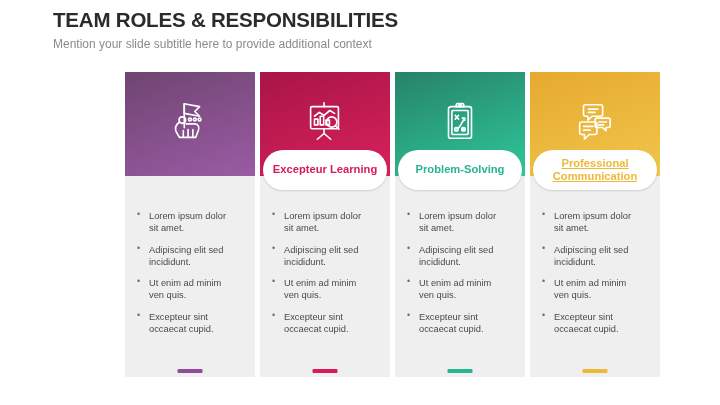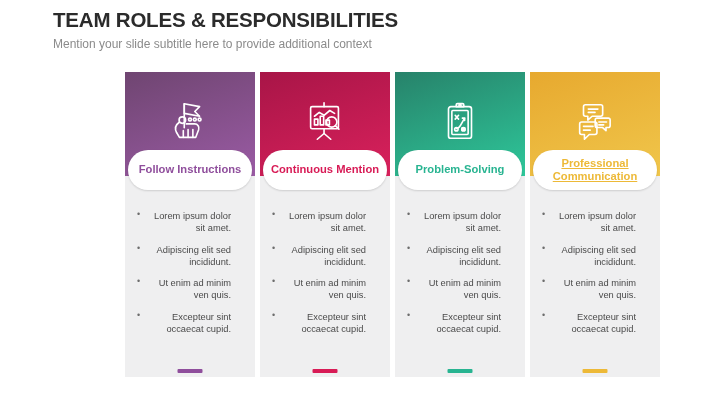--- a/index.html
+++ b/index.html
@@ -117,21 +117,20 @@
     line-height: 1.18;
     padding: 0 4px;
   }
 
   .card-body {
     position: relative;
     flex: 1 1 auto;
     background: #efeff0;
     padding: 34px 24px 0 6px;
     box-sizing: border-box;
-    text-align: right;
   }
 
   .bullets {
     list-style: none;
     margin: 0;
     padding: 0;
   }
   .bullets li {
     position: relative;
     font-size: 9.3px;
@@ -180,23 +179,20 @@
             <circle cx="16" cy="22" r="3.4"></circle>
             <path d="M12.5 24.5 C9 27 8 31 10 35 L13 40 L30 40 L33 32 C34 29 32 26 29 26 L20 26"></path>
             <circle cx="24" cy="21.5" r="1.5"></circle>
             <circle cx="29" cy="21.5" r="1.5"></circle>
             <circle cx="34" cy="21.5" r="1.5"></circle>
             <path d="M17 40 L17 33"></path>
             <path d="M22 40 L22 32"></path>
             <path d="M27 40 L27 32"></path>
           </svg>
         </span>
-        <div class="card-pill">
-          <span class="card-pill-label" style="color: rgb(143, 78, 156);">Follow Instructions</span>
-        </div>
       </div>
       <div class="card-body" style="background: rgb(239, 239, 240);">
         <ul class="bullets">
           <li>Lorem ipsum dolor sit amet.</li>
           <li>Adipiscing elit sed incididunt.</li>
           <li>Ut enim ad minim ven quis.</li>
           <li>Excepteur sint occaecat cupid.</li>
         </ul>
         <div class="card-accent" style="background: rgb(143, 78, 156);"></div>
       </div>
@@ -212,21 +208,21 @@
             <path d="M16 42 L23 36 L30 42"></path>
             <rect x="13" y="21" width="3.6" height="6"></rect>
             <rect x="19" y="18" width="3.6" height="9"></rect>
             <rect x="25" y="22" width="3.6" height="5"></rect>
             <path d="M13 18 L18 14 L23 17 L29 12 L34 15"></path>
             <circle cx="31" cy="24" r="5.4"></circle>
             <path d="M35 28 L38.5 31.5"></path>
           </svg>
         </span>
         <div class="card-pill">
-          <span class="card-pill-label" style="color: rgb(216, 27, 86);">Continuous Mention</span>
+          <span class="card-pill-label" style="color: rgb(216, 27, 86);">Excepteur Learning</span>
         </div>
       </div>
       <div class="card-body" style="background: rgb(239, 239, 240);">
         <ul class="bullets">
           <li>Lorem ipsum dolor sit amet.</li>
           <li>Adipiscing elit sed incididunt.</li>
           <li>Ut enim ad minim ven quis.</li>
           <li>Excepteur sint occaecat cupid.</li>
         </ul>
         <div class="card-accent" style="background: rgb(216, 27, 86);"></div>

